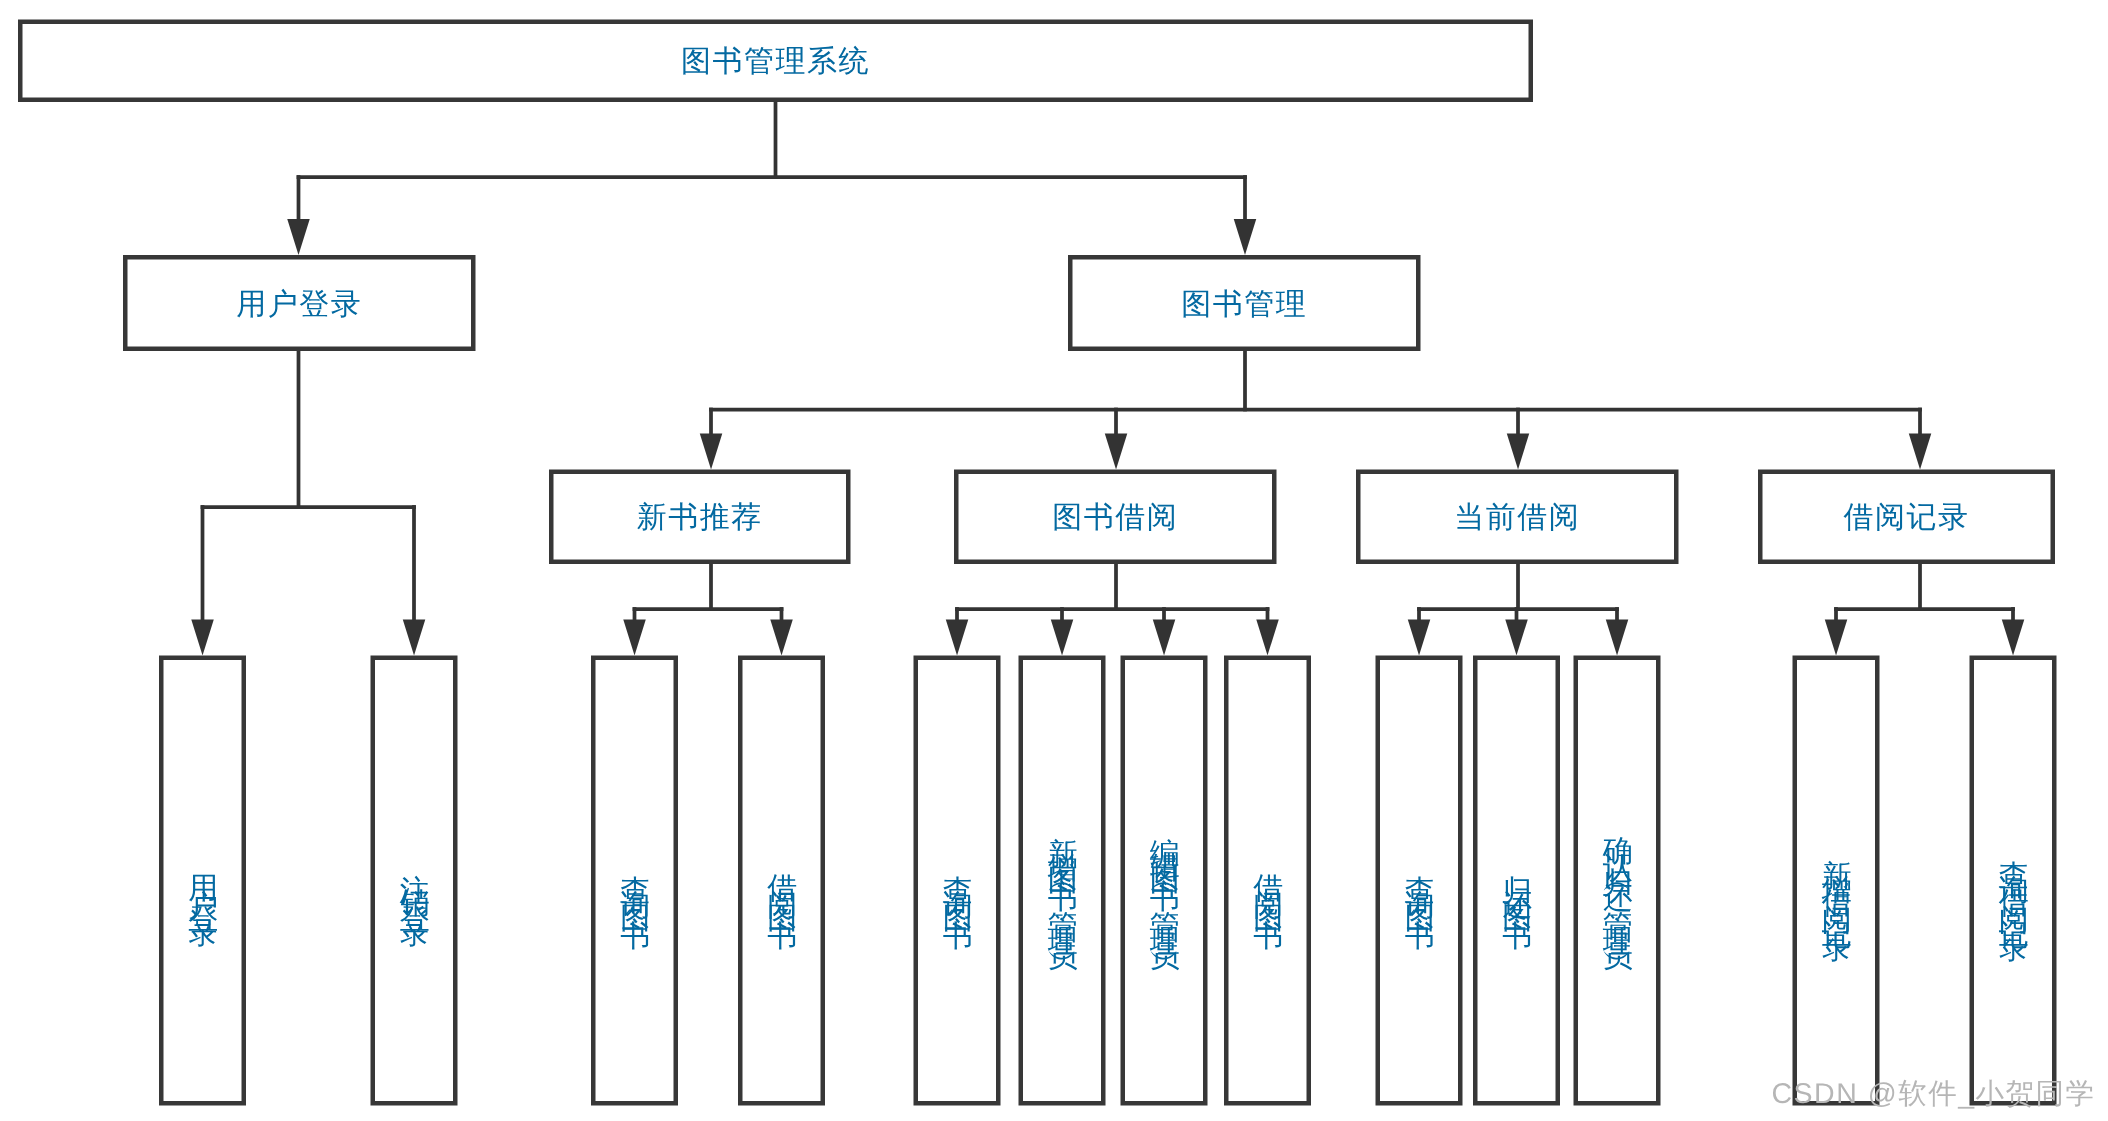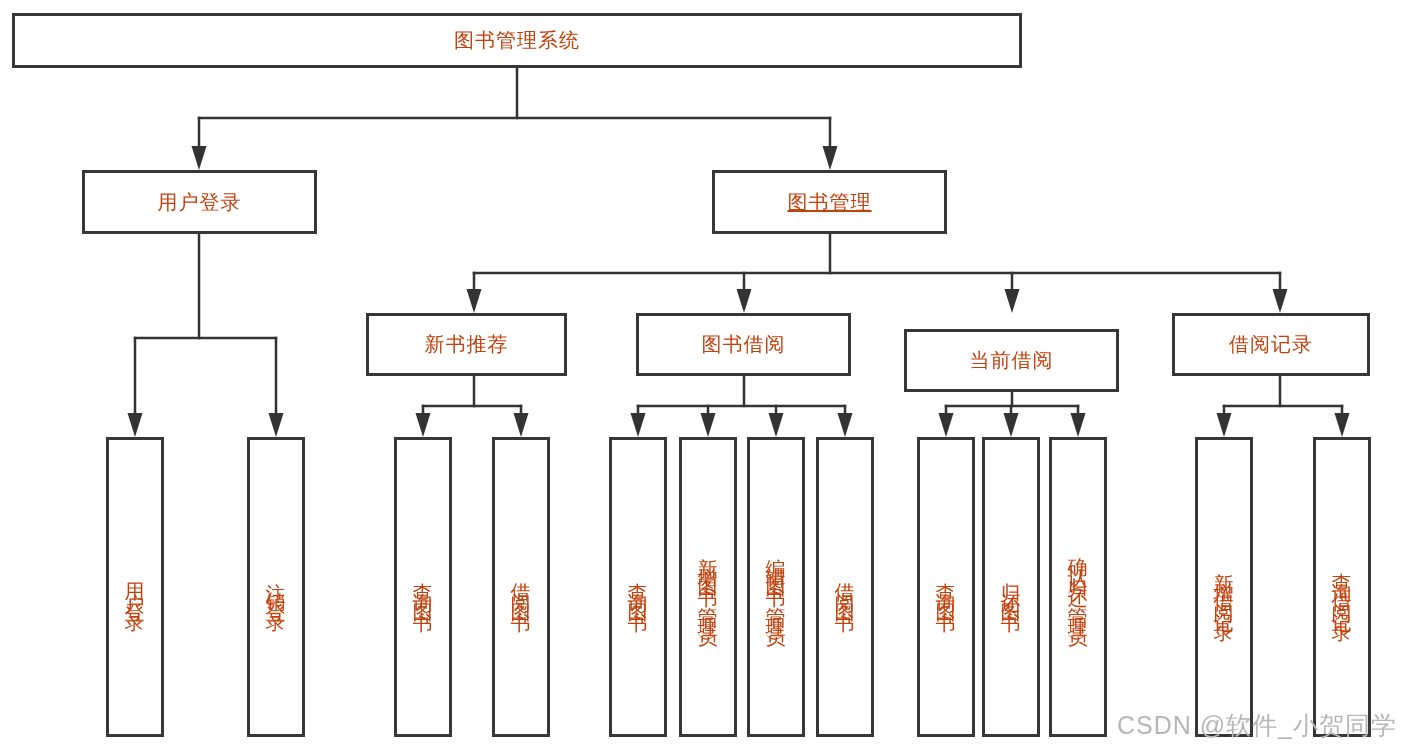--- a/index.html
+++ b/index.html
@@ -22,39 +22,39 @@
     height: 747px;
     pointer-events: none;
   }
   .wires line { stroke: #333333; stroke-width: 2.5; stroke-linecap: square; }
   .wires polygon { fill: #333333; stroke: none; }
   .box {
     position: absolute;
     box-sizing: border-box;
     background: #ffffff;
     border: 3px solid #373737;
-    color: #c2410c;
+    color: #0369a1;
     display: flex;
     align-items: center;
     justify-content: center;
     font-size: 20px;
     z-index: 2;
   }
   .box.h { letter-spacing: 1px; }
   .box.v {
     writing-mode: vertical-rl;
     letter-spacing: 10px;
     line-height: 1;
     font-size: 20px;
   }
   .watermark {
     position: absolute;
     right: 8px;
     bottom: 5px;
-    font-size: 25px;
+    font-size: 19px;
     color: #b6b6b6;
     letter-spacing: 1px;
     z-index: 3;
     white-space: nowrap;
   }
 </style>
 </head>
 <body>
 
 <div class="stage">
@@ -130,25 +130,25 @@
       <line x1="1224" y1="406" x2="1224" y2="417"></line>
       <polygon points="1216.5,413 1231.5,413 1224,437"></polygon>
       <line x1="1342" y1="406" x2="1342" y2="417"></line>
       <polygon points="1334.5,413 1349.5,413 1342,437"></polygon>
     </g>
   </svg>
 
   <div class="box h" style="left:12px; top:13px; width:1010px; height:55px;">图书管理系统</div>
 
   <div class="box h" style="left:82px; top:170px; width:235px; height:64px;">用户登录</div>
-  <div class="box h" style="left:712px; top:170px; width:235px; height:64px;text-decoration:underline;">图书管理</div>
+  <div class="box h" style="left:712px; top:170px; width:235px; height:64px;">图书管理</div>
 
   <div class="box h" style="left:366px; top:313px; width:201px; height:63px;">新书推荐</div>
   <div class="box h" style="left:636px; top:313px; width:215px; height:63px;font-family:Liberation Serif, serif;">图书借阅</div>
-  <div class="box h" style="left:904px; top:313px; width:215px; height:63px;margin-top:16px;">当前借阅</div>
+  <div class="box h" style="left:904px; top:313px; width:215px; height:63px;">当前借阅</div>
   <div class="box h" style="left:1172px; top:313px; width:198px; height:63px;">借阅记录</div>
 
   <div class="box v" style="left:106px; top:437px; width:58px; height:300px;">用户登录</div>
   <div class="box v" style="left:247px; top:437px; width:58px; height:300px;">注销登录</div>
 
   <div class="box v" style="left:394px; top:437px; width:58px; height:300px;">查询图书</div>
   <div class="box v" style="left:492px; top:437px; width:58px; height:300px;">借阅图书</div>
 
   <div class="box v" style="left:609px; top:437px; width:58px; height:300px;">查询图书</div>
   <div class="box v" style="left:679px; top:437px; width:58px; height:300px;">新增图书（管理员）</div>

